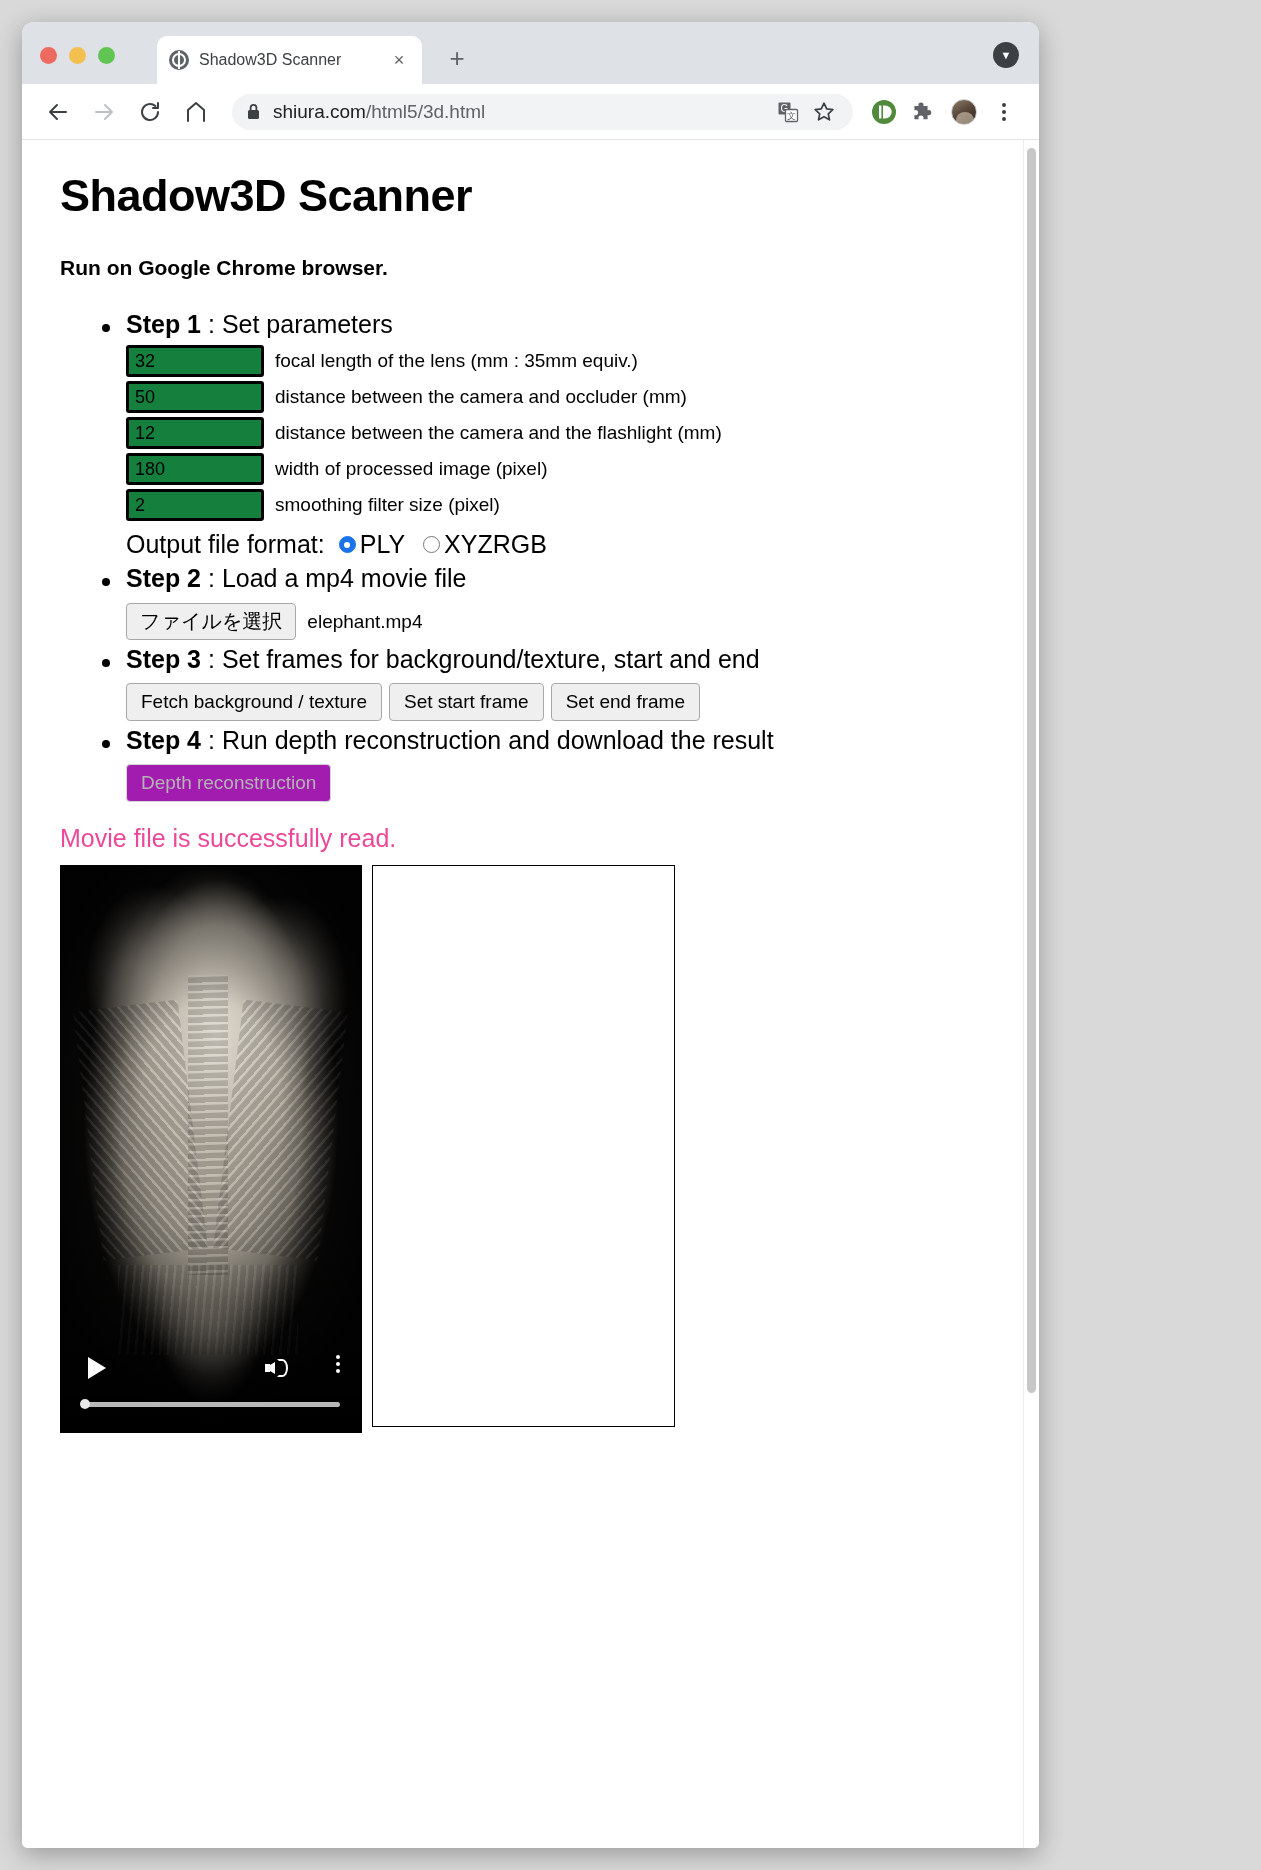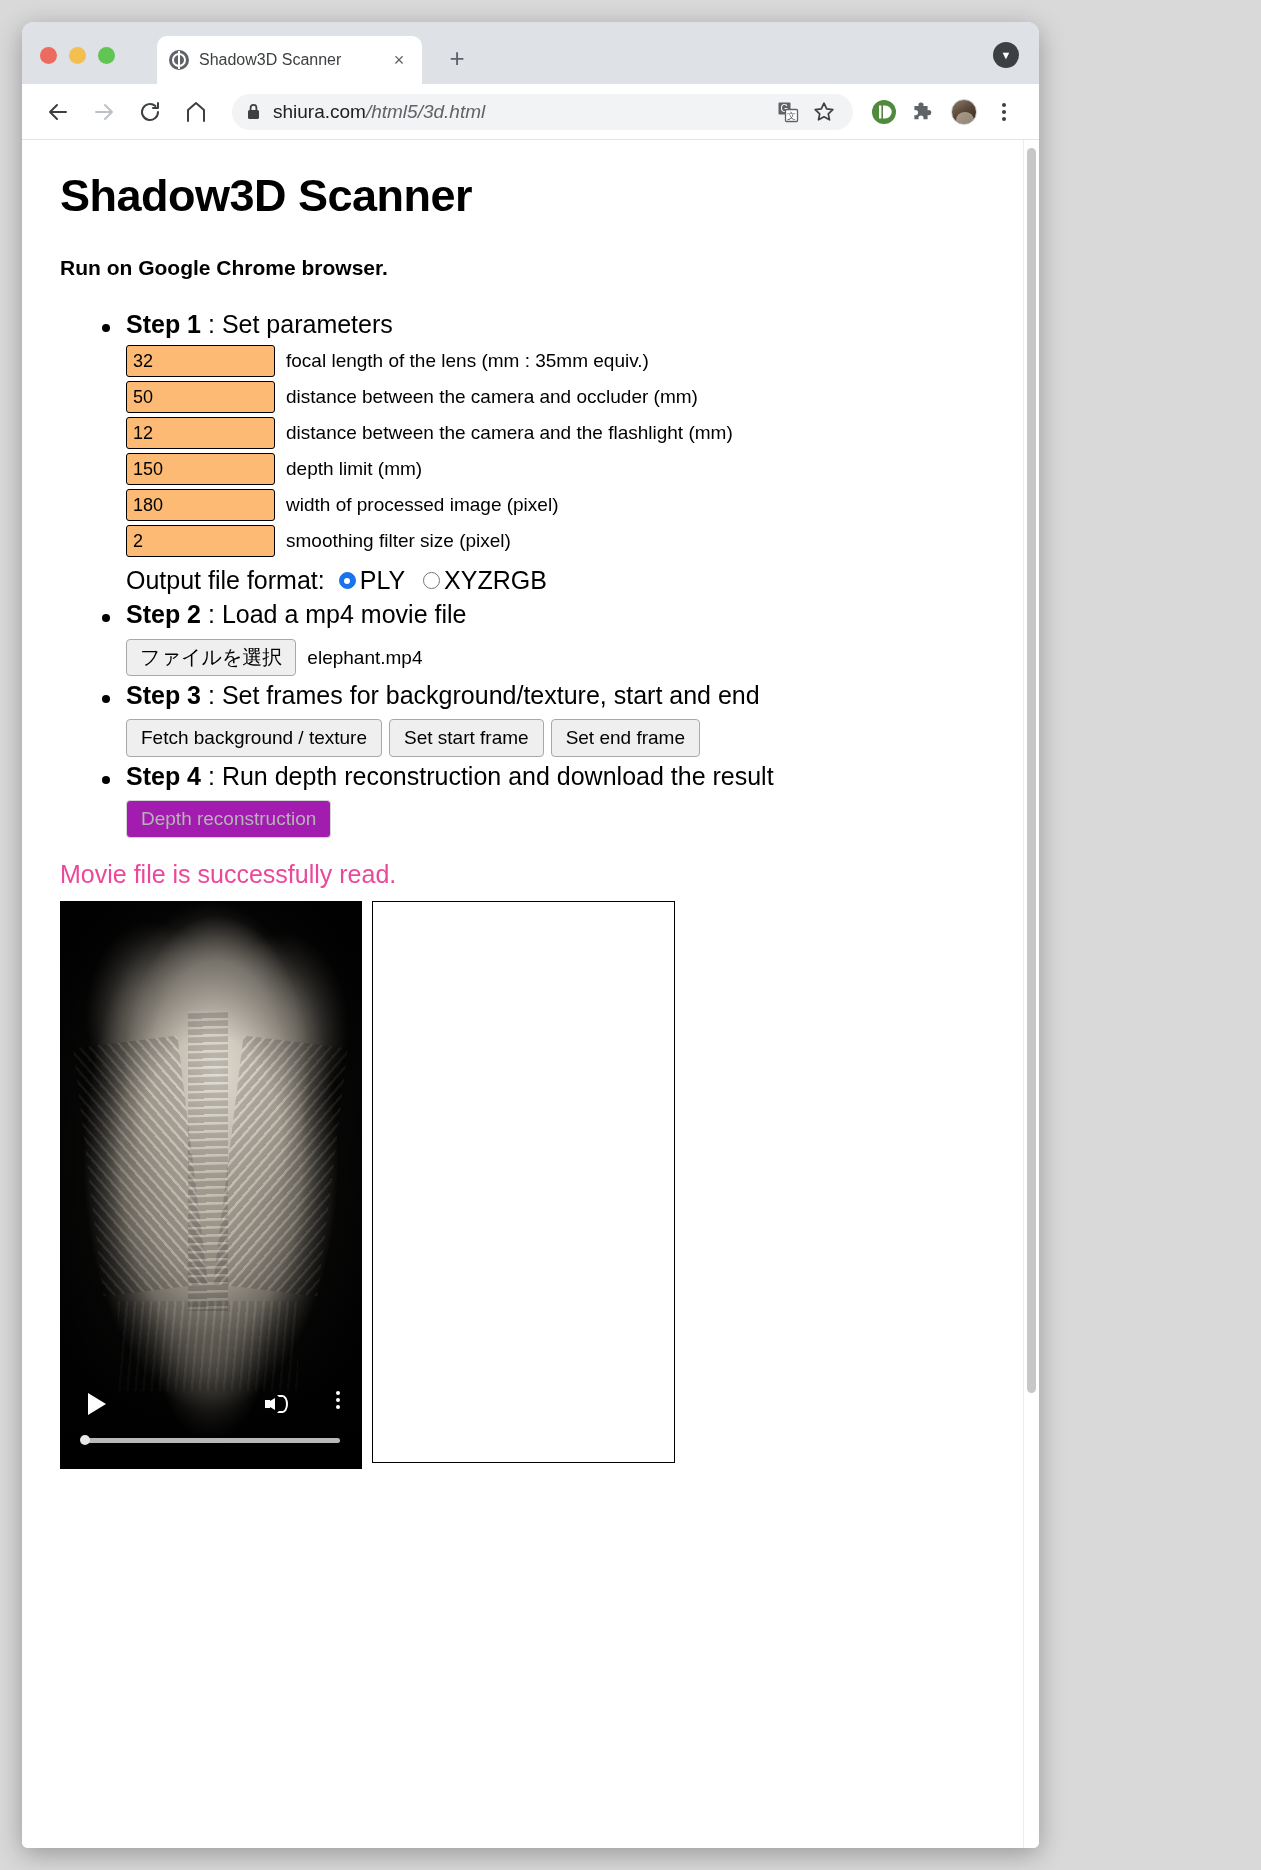--- a/index.html
+++ b/index.html
@@ -162,21 +162,21 @@
     min-width: 0;
   }
   .lock { margin-right: 12px; display: flex; flex: none; }
   .url {
     font-size: 19px;
     color: #202124;
     white-space: nowrap;
     overflow: hidden;
     flex: 1;
   }
-  .url .path { color: #5f6368; font-style: italic; }
+  .url .path { color: #5f6368; }
   .omni-icon {
     width: 30px; height: 30px;
     display: flex; align-items: center; justify-content: center;
     flex: none;
     margin-left: 6px;
   }
   .tb-icon {
     width: 34px; height: 34px;
     display: flex; align-items: center; justify-content: center;
     flex: none;
@@ -266,29 +266,29 @@
   }
   .step-head { font-size: 25px; color: #000; line-height: 1.32; }
   .step-head b { font-weight: bold; }
 
   .param-row {
     display: flex;
     align-items: center;
     margin-top: 4px;
   }
   input.param {
-    width: 149px;
+    width: 138px;
     height: 32px;
     font-size: 18px;
     font-family: "Liberation Sans", sans-serif;
     padding: 0 6px;
     box-sizing: border-box;
-    border: 1px solid #000000;
+    border: 3px solid #000000;
     border-radius: 3px;
-    background: #fdba74;
+    background: #15803d;
     color: #000;
     outline: none;
   }
   .param-label {
     font-size: 19px;
     color: #000;
     margin-left: 11px;
     white-space: nowrap;
   }
 
@@ -591,24 +591,20 @@
             </div>
             <div class="param-row">
               <input class="param" type="text" value="50" style="">
               <span class="param-label">distance between the camera and occluder (mm)</span>
             </div>
             <div class="param-row">
               <input class="param" type="text" value="12" style="">
               <span class="param-label">distance between the camera and the flashlight (mm)</span>
             </div>
             <div class="param-row">
-              <input class="param" type="text" value="150" style="">
-              <span class="param-label">depth limit (mm)</span>
-            </div>
-            <div class="param-row">
               <input class="param" type="text" value="180" style="">
               <span class="param-label">width of processed image (pixel)</span>
             </div>
             <div class="param-row">
               <input class="param" type="text" value="2" style="">
               <span class="param-label">smoothing filter size (pixel)</span>
             </div>
 
             <div class="format-row">
               <span>Output file format:</span>

